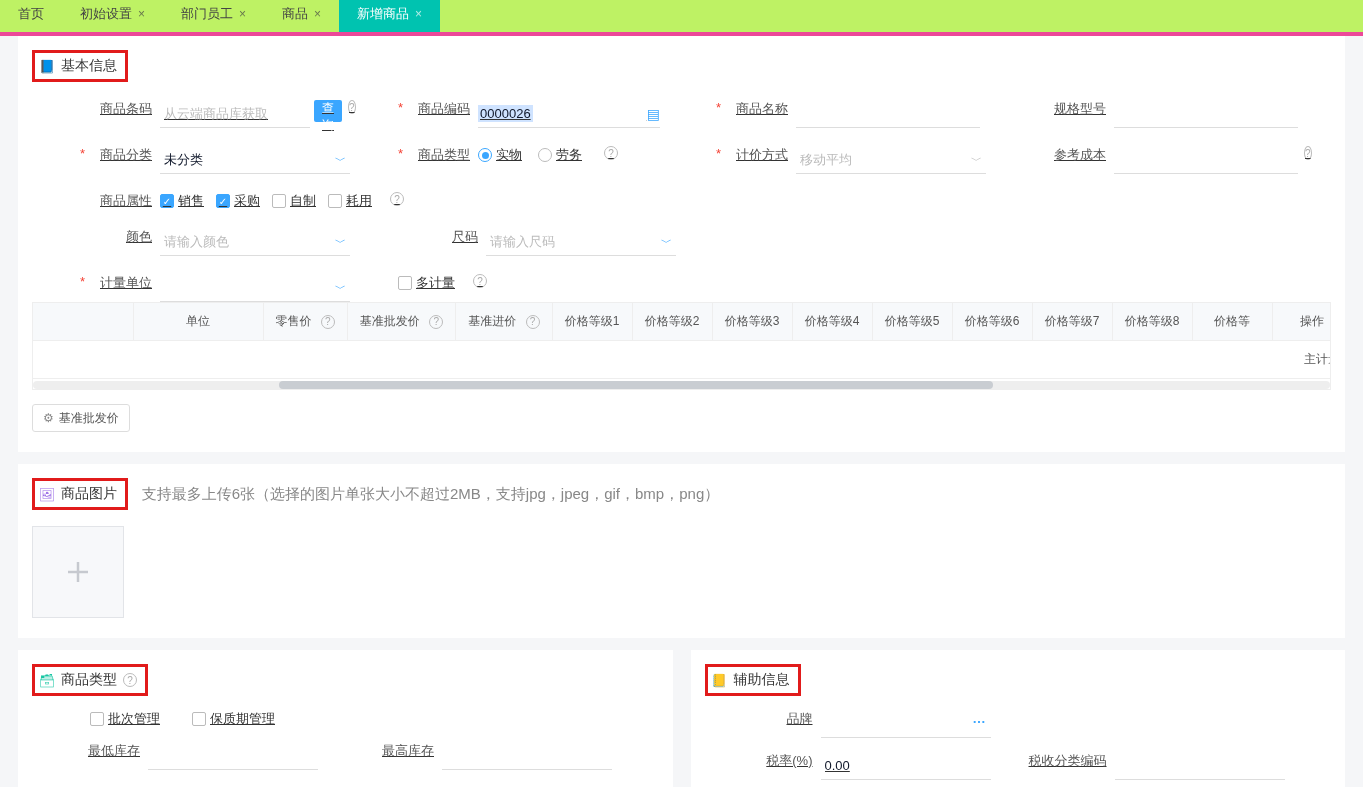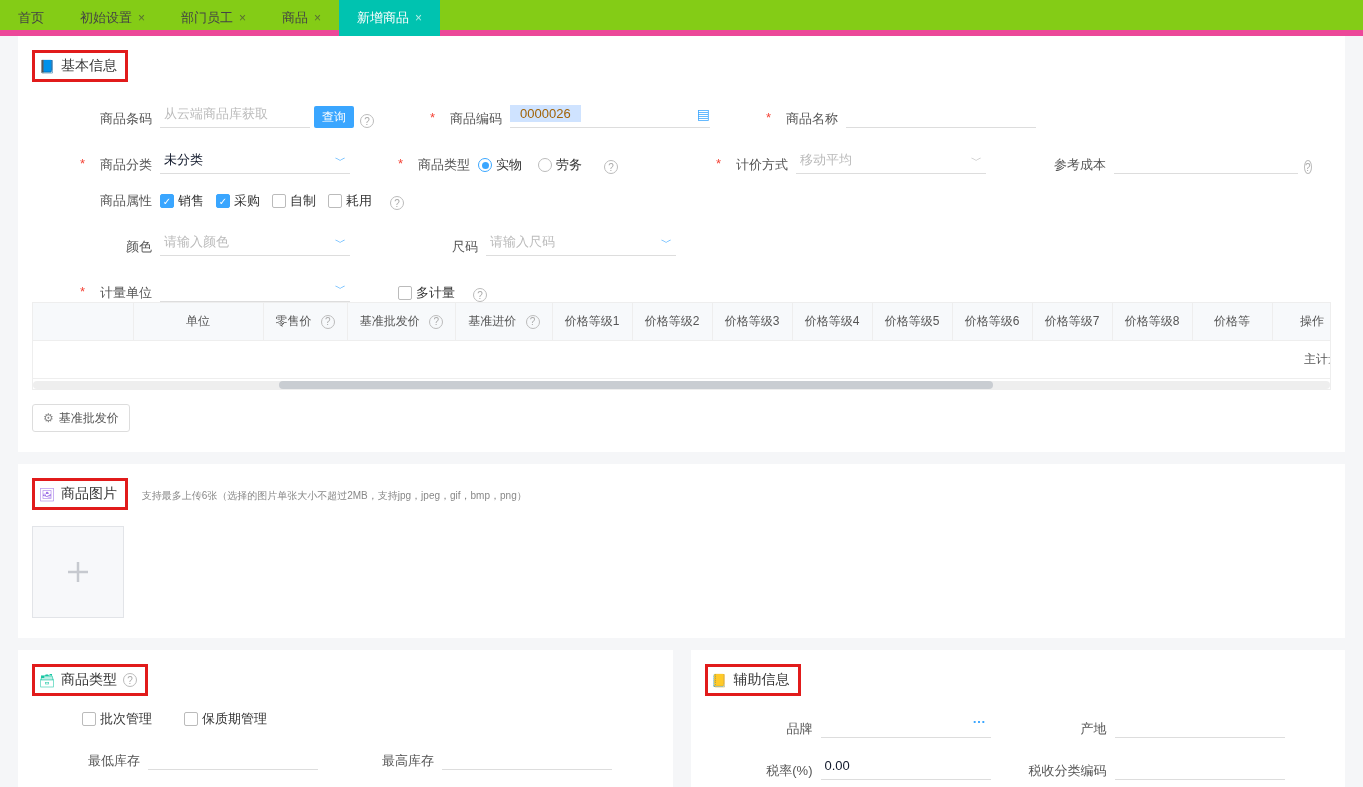--- a/index.html
+++ b/index.html
@@ -5,25 +5,25 @@
   * { box-sizing: border-box; margin: 0; padding: 0; }
   body {
     font-family: -apple-system, BlinkMacSystemFont, "Segoe UI", "PingFang SC", "Microsoft YaHei", sans-serif;
     font-size: 13px;
     color: #333;
     background: #f5f6f8;
     width: 1363px;
   }
   
   .tabs-bar {
-    background: #84cc16;
+    background: #bef264;
     display: flex;
-    align-items: flex-start;
+    align-items: flex-end;
     height: 36px;
-    border-bottom: 6px solid #ec4899;
+    border-bottom: 4px solid #ec4899;
   }
   .tab {
     padding: 0 18px;
     height: 36px;
     display: flex;
     align-items: center;
     color: #444;
     cursor: pointer;
   }
   .tab.active {
@@ -55,35 +55,36 @@
     margin-right: 6px;
     font-size: 13px;
   }
   .red-box {
     border: 3px solid #e11b1b;
     display: inline-flex;
     align-items: center;
   }
   .hint {
     color: #888;
-    font-size: 10px;
+    font-size: 15px;
     margin-left: 10px;
     text-align: right;
   }
   
   .form-row {
     display: flex;
     margin-top: 18px;
     padding-left: 40px;
   }
   .form-item {
     display: flex;
-    align-items: flex-end;
+    align-items: flex-start;
     margin-right: 48px;
     min-width: 270px;
+    text-decoration: underline;
   }
   .form-item .label {
     width: 88px;
     text-align: right;
     color: #555;
     font-size: 13px;
     position: relative;
     padding-right: 8px;
     flex: none;
   }
@@ -131,23 +132,23 @@
     color: #fff;
     border: none;
     height: 22px;
     padding: 0 8px;
     border-radius: 2px;
     font-size: 12px;
     margin-left: 4px;
     cursor: pointer;
   }
   .code-input-value {
-    color: #a16207;
+    color: #0f172a;
     background: #cfe3ff;
-    padding: 1px 10px;
+    padding: 1px 2px;
   }
   .code-wrap {
     display: flex;
     align-items: center;
     border-bottom: 1px solid #ddd;
     width: 200px;
     height: 28px;
     justify-content: space-between;
   }
   .code-wrap .icon-doc {
@@ -297,20 +298,24 @@
     </div>
     <div class="form-item">
       <span class="label req">商品编码</span>
       <div class="code-wrap">
         <span class="code-input-value">0000026</span>
         <span class="icon-doc">▤</span>
       </div>
     </div>
     <div class="form-item">
       <span class="label req">商品名称</span>
+      <input class="input-text" style="">
+    </div>
+    <div class="form-item">
+      <span class="label">规格型号</span>
       <input class="input-text" style="">
     </div>
   </div>
 
   
   <div class="form-row">
     <div class="form-item">
       <span class="label req">商品分类</span>
       <span class="select-wrap">
         <input class="input-text" value="未分类" style="">
@@ -463,21 +468,21 @@
     <span class="red-box">
       <div class="section-header">
         <span class="icon" style="color:#17c6a3">🗃</span>
         <span>商品类型</span>
         <span class="help-q">?</span>
       </div>
     </span>
 
     <div class="form-row tight">
       <div class="form-item sm" style="min-width:auto">
-        <span class="checkbox" style="margin-left:22px">
+        <span class="checkbox" style="margin-left:30px">
           <span class="box"></span>
           <span>批次管理</span>
         </span>
         <span class="checkbox" style="margin-left:20px">
           <span class="box"></span>
           <span>保质期管理</span>
         </span>
       </div>
     </div>
 
@@ -502,24 +507,20 @@
     </span>
 
     <div class="form-row tight">
       <div class="form-item sm">
         <span class="label">品牌</span>
         <span class="select-wrap">
           <input class="input-text inline-input" style="">
           <span class="dots-icon" style="position:absolute;right:4px;top:4px">⋯</span>
         </span>
       </div>
-      <div class="form-item sm">
-        <span class="label">产地</span>
-        <input class="input-text inline-input" style="">
-      </div>
     </div>
 
     <div class="form-row tight">
       <div class="form-item sm">
         <span class="label">税率(%)</span>
         <input class="input-text inline-input" value="0.00" style="">
       </div>
       <div class="form-item sm">
         <span class="label">税收分类编码</span>
         <input class="input-text inline-input" style="">

